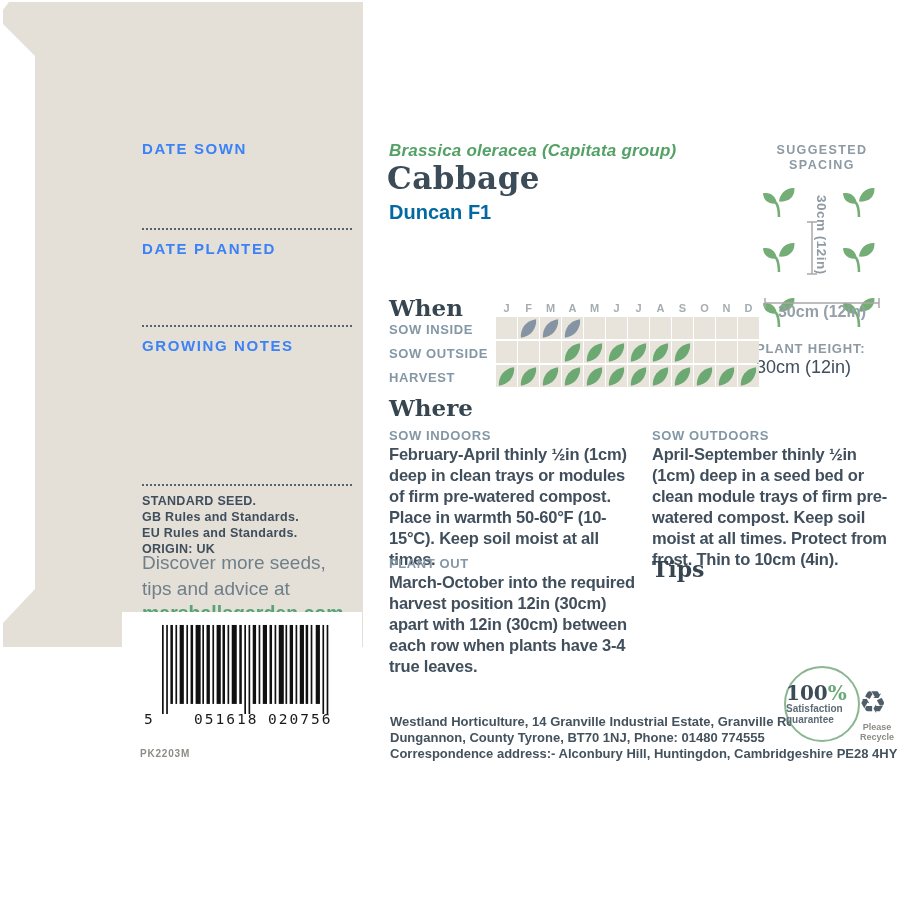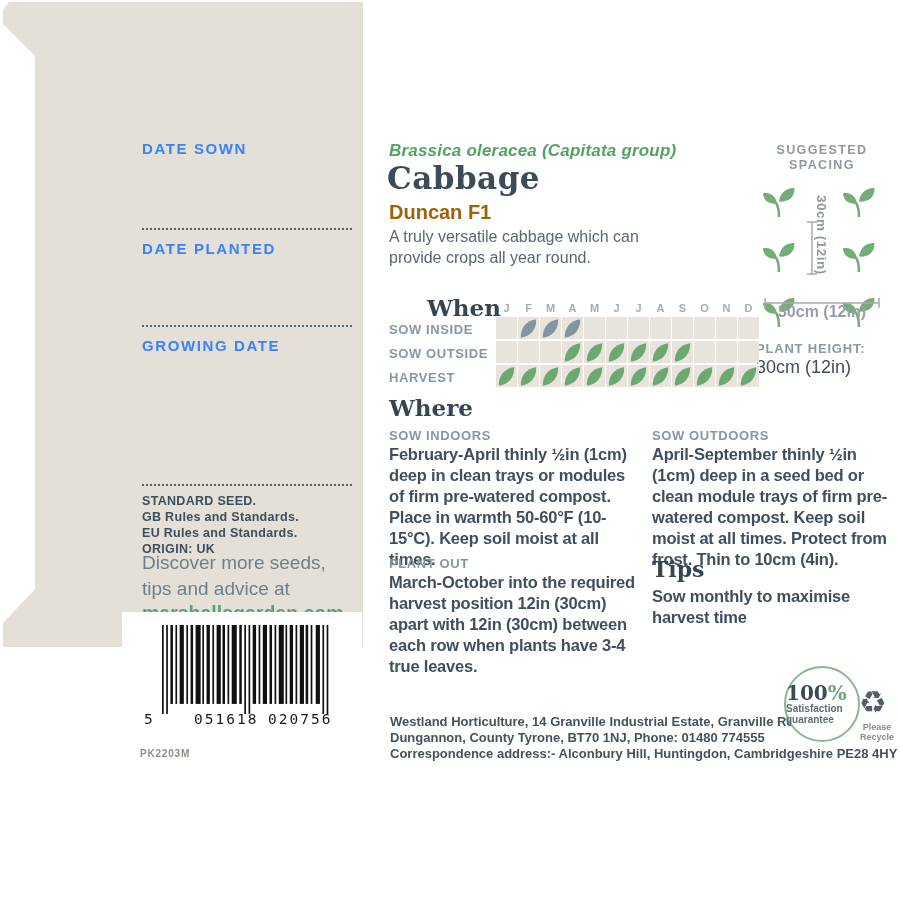--- a/index.html
+++ b/index.html
@@ -22,42 +22,42 @@
   .barcode-digit { position:absolute; top:99px; font-family:"DejaVu Sans Mono", monospace;
     font-size:14.5px; color:#1a1a1a; letter-spacing:2px; }
   .pack-code { position:absolute; left:140px; top:748px; font-size:10px; font-weight:700;
     color:#8d8d86; letter-spacing:.8px; }
 
   
   .botanical { position:absolute; left:389px; top:141px; font-size:17px; font-style:italic;
     font-weight:700; color:#54a166; letter-spacing:.2px; }
   .common-name { position:absolute; left:387px; top:160px; font-family:"DejaVu Serif", serif;
     font-size:31px; font-weight:700; color:#3b4b57; letter-spacing:.5px; }
-  .variety { position:absolute; left:389px; top:201px; font-size:20px; font-weight:700; color:#a16207; }
+  .variety { position:absolute; left:389px; top:201px; font-size:20px; font-weight:700; color:#0369a1; }
   .descr { position:absolute; left:389px; top:226px; width:300px; font-size:16px;
     line-height:21px; color:#5a6772; }
 
   
   .spacing-wrap { position:absolute; left:756px; top:143px; width:132px; }
   .spacing-title { text-align:center; font-size:12.5px; font-weight:700; color:#8d99a3;
     letter-spacing:1.4px; line-height:15px; }
   .sprout { position:absolute; width:36px; height:33px; }
   .vruler { position:absolute; left:50px; top:78px; }
   .vruler-label { position:absolute; left:58px; top:52px; height:110px; writing-mode:vertical-rl;
     font-size:13.5px; font-weight:700; color:#8e9aa4; letter-spacing:.5px; }
   .hruler { position:absolute; left:8px; top:155px; }
   .hruler-label { position:absolute; left:0; top:160px; width:132px; text-align:center;
     font-size:16px; font-weight:700; color:#95a0a8; }
   .pheight-wrap { position:absolute; left:756px; top:341px; width:132px; }
   .pheight-label { font-size:13px; font-weight:700; color:#8d99a3; letter-spacing:.8px; }
   .pheight-value { font-size:18px; color:#3f4e5c; margin-top:1px; }
 
   
   .h-serif { position:absolute; font-family:"DejaVu Serif", serif; font-weight:700; color:#36454f; }
-  .when-title { left:389px; top:294px; font-size:23px;margin-left:38px; }
+  .when-title { left:389px; top:294px; font-size:23px; }
   .cal-rowlabel { position:absolute; left:389px; font-size:13px; font-weight:700;
     color:#8397a5; letter-spacing:.6px; }
   .cal-months { position:absolute; left:496px; top:302px; display:grid;
     grid-template-columns:repeat(12,21px); column-gap:1px; }
   .cal-month { width:21px; text-align:center; font-size:11px; font-weight:700; color:#a5adb2; }
   .cal-grid { position:absolute; left:496px; top:317px; display:grid;
     grid-template-columns:repeat(12,21px); column-gap:1px; grid-auto-rows:22px; row-gap:2px; }
   .cal-cell { width:21px; height:22px; background:#e8e3db; position:relative; }
   .leaf { display:block; width:17px; height:17px; margin:2.5px auto 0;
     border-radius:100% 0 100% 0; transform:rotate(-6deg); }
@@ -92,21 +92,21 @@
 <div class="packet">
 
   <svg class="flap-svg" width="370" height="650" viewBox="0 0 370 650">
     <polygon points="9,2 363,2 363,647 3,647 3,623 35,589 35,56 3,24 3,10" fill="#e4dfd7"></polygon>
   </svg>
 
   <div class="flap-label" style="top:140px">DATE SOWN</div>
   <div class="dotted" style="top:228px"></div>
   <div class="flap-label" style="top:240px">DATE PLANTED</div>
   <div class="dotted" style="top:325px"></div>
-  <div class="flap-label" style="top:337px">GROWING DATE</div>
+  <div class="flap-label" style="top:337px">GROWING NOTES</div>
   <div class="dotted" style="top:484px"></div>
 
   <div class="std-line" style="top:494px">STANDARD SEED.</div>
   <div class="std-line" style="top:510px">GB Rules and Standards.</div>
   <div class="std-line" style="top:526px">EU Rules and Standards.</div>
   <div class="std-line" style="top:542px">ORIGIN: UK</div>
 
   <div class="promo" style="top:552px">Discover more seeds,</div>
   <div class="promo" style="top:578px">tips and advice at</div>
   <div class="promo-link" style="top:602px">marshallsgarden.com</div>
@@ -151,21 +151,20 @@
     </svg>
     <span class="barcode-digit" style="left:22px">5</span>
     <span class="barcode-digit" style="left:72px">051618</span>
     <span class="barcode-digit" style="left:146px">020756</span>
   </div>
   <div class="pack-code">PK2203M</div>
 
   <div class="botanical">Brassica oleracea (Capitata group)</div>
   <div class="common-name">Cabbage</div>
   <div class="variety">Duncan F1</div>
-  <div class="descr">A truly versatile cabbage which can provide crops all year round.</div>
 
   <div class="spacing-wrap">
     <div class="spacing-title">
       <span>SUGGESTED</span><br>
       <span>SPACING</span>
     </div>
 
     <svg class="sprout" style="left:6px;top:42px" viewBox="0 0 34 32">
         <path d="M16 31 C16 24 15 20 13 17" stroke="#74ad76" stroke-width="2.5" fill="none"></path>
         <path d="M14 18 C6 19 1 15 0.5 8 C8 6.5 13 11 14 18 Z" fill="#74ad76"></path>
@@ -321,21 +320,20 @@
   <div class="sec-label" style="left:389px;top:428px">SOW INDOORS</div>
   <div class="body-text" style="left:389px;top:444px;width:252px">February-April thinly ½in (1cm) deep in clean trays or modules of firm pre-watered compost. Place in warmth 50-60°F (10-15°C). Keep soil moist at all times.</div>
 
   <div class="sec-label" style="left:389px;top:556px">PLANT OUT</div>
   <div class="body-text" style="left:389px;top:572px;width:255px">March-October into the required harvest position 12in (30cm) apart with 12in (30cm) between each row when plants have 3-4 true leaves.</div>
 
   <div class="sec-label" style="left:652px;top:428px">SOW OUTDOORS</div>
   <div class="body-text" style="left:652px;top:444px;width:238px">April-September thinly ½in (1cm) deep in a seed bed or clean module trays of firm pre-watered compost. Keep soil moist at all times. Protect from frost.  Thin to 10cm (4in).</div>
 
   <div class="h-serif tips-title">Tips</div>
-  <div class="body-text" style="left:652px;top:586px;width:225px">Sow monthly to maximise harvest time</div>
 
   <div class="addr" style="top:714px">Westland Horticulture, 14 Granville Industrial Estate, Granville Road</div>
   <div class="addr" style="top:730px">Dungannon, County Tyrone, BT70 1NJ, Phone: 01480 774555</div>
   <div class="addr" style="top:746px">Correspondence address:- Alconbury Hill, Huntingdon, Cambridgeshire PE28 4HY</div>
 
   <div class="badge">
     <div class="badge-top">
       <span>100</span><span class="pct">%</span>
     </div>
     <div class="badge-small">Satisfaction</div>

